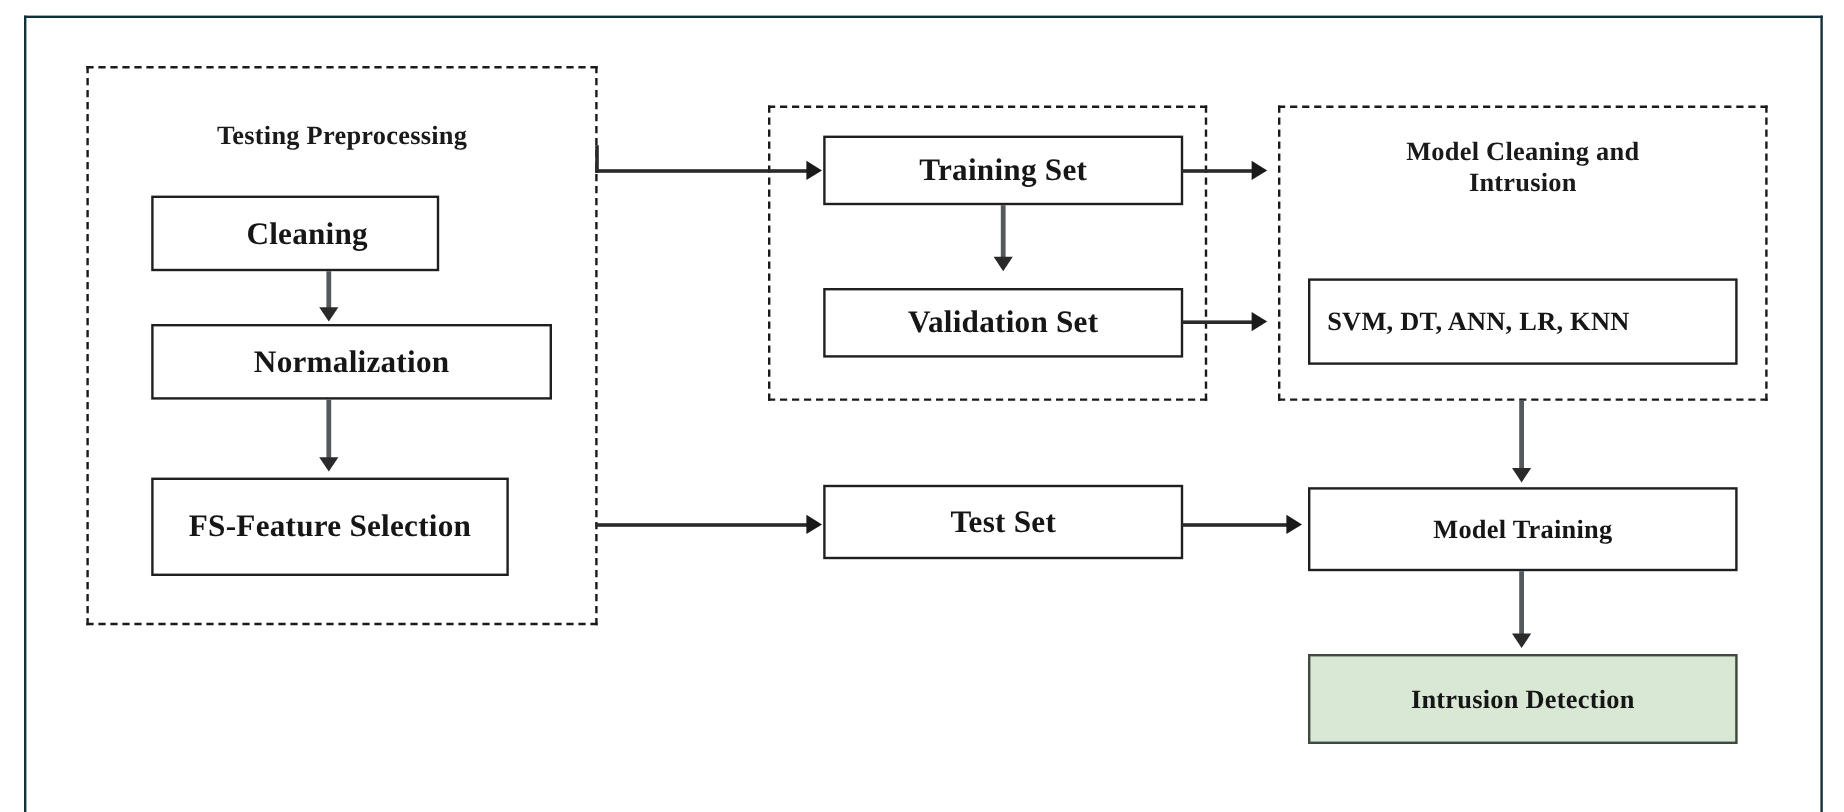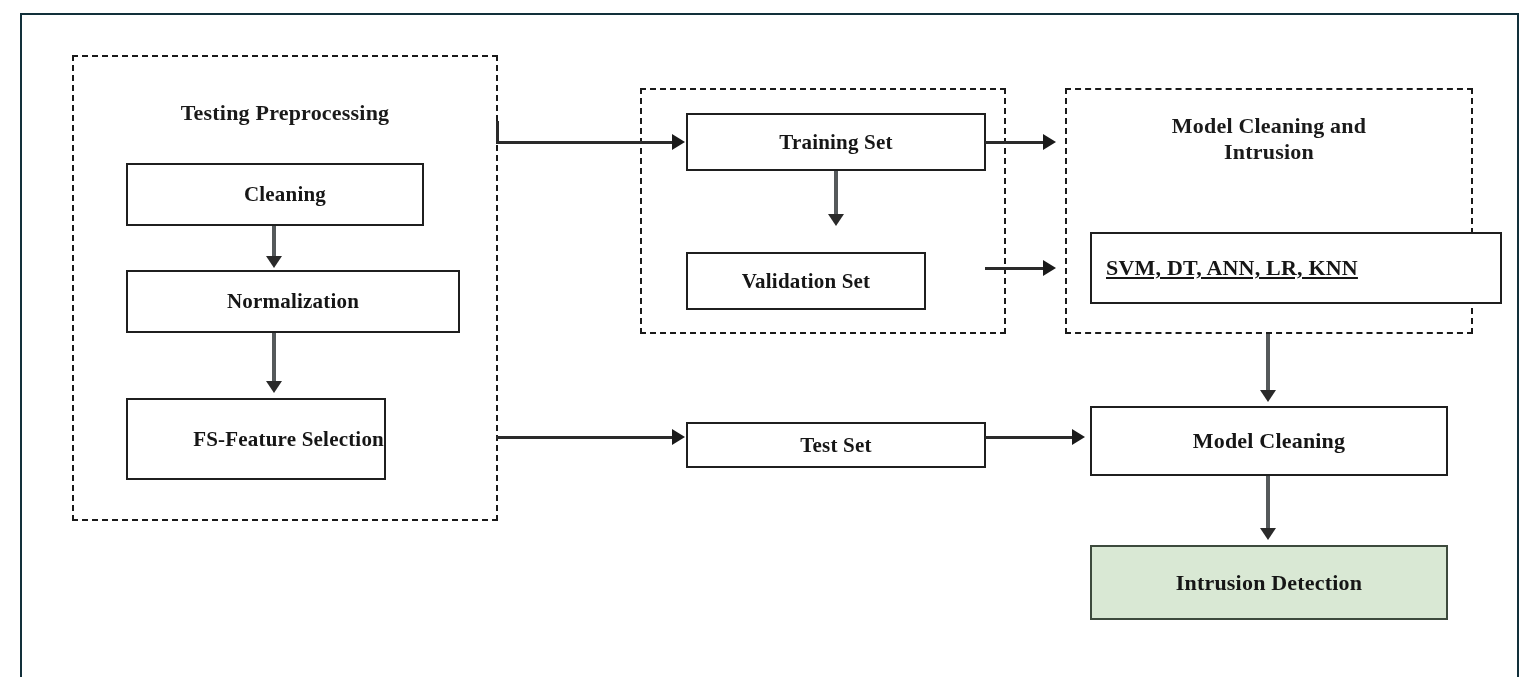--- a/index.html
+++ b/index.html
@@ -78,100 +78,100 @@
   .arrow-down {
     border-left: 8px solid transparent;
     border-right: 8px solid transparent;
     border-top: 12px solid #2a2a2a;
   }
   .arrow-right {
     border-top: 8px solid transparent;
     border-bottom: 8px solid transparent;
     border-left: 13px solid #1a1a1a;
   }
-  .t20 { font-size: 21px; }
+  .t20 { font-size: 26px; }
   .t21 { font-size: 22px; }
 </style>
 </head>
 <body>
 
 <div id="canvas">
 
   <div class="frame-line frame-top"></div>
   <div class="frame-line frame-left"></div>
   <div class="frame-line frame-right"></div>
 
   <div class="panel" style="left:72px; top:55px; width:426px; height:466px;"></div>
 
   <div class="panel-title t21" style="left:72px; top:100px; width:426px;">Testing Preprocessing</div>
 
-  <div class="node t20" style="left:126px; top:163px; width:298px; height:63px;padding-left:20px;">
+  <div class="node t20" style="left:126px; top:163px; width:240px; height:63px;padding-left:20px;">
     <span>Cleaning</span>
   </div>
 
   <div class="node t20" style="left:126px; top:270px; width:334px; height:63px;">
     <span>Normalization</span>
   </div>
 
-  <div class="node t20" style="left:126px; top:398px; width:260px; height:82px;justify-content:flex-end;">
+  <div class="node t20" style="left:126px; top:398px; width:298px; height:82px;">
     <span>FS-Feature Selection</span>
   </div>
 
   <div class="conn" style="left:272px; top:226px; width:4px; height:32px;"></div>
   <div class="arrow-head arrow-down" style="left:266px; top:256px;"></div>
 
   <div class="conn" style="left:272px; top:333px; width:4px; height:50px;"></div>
   <div class="arrow-head arrow-down" style="left:266px; top:381px;"></div>
 
   <div class="panel" style="left:640px; top:88px; width:366px; height:246px;"></div>
 
   <div class="node t20" style="left:686px; top:113px; width:300px; height:58px;">
     <span>Training Set</span>
   </div>
 
-  <div class="node t20" style="left:686px; top:252px; width:240px; height:58px;align-items:center;">
+  <div class="node t20" style="left:686px; top:240px; width:300px; height:58px;align-items:center;">
     <span>Validation Set</span>
   </div>
 
   <div class="conn" style="left:834px; top:171px; width:4px; height:45px;"></div>
   <div class="arrow-head arrow-down" style="left:828px; top:214px;"></div>
 
   <div class="conn dark" style="left:496px; top:121px; width:3px; height:23px;"></div>
   <div class="conn dark" style="left:496px; top:141px; width:178px; height:3px;"></div>
   <div class="arrow-head arrow-right" style="left:672px; top:134px;"></div>
 
   <div class="conn dark" style="left:496px; top:436px; width:178px; height:3px;"></div>
   <div class="arrow-head arrow-right" style="left:672px; top:429px;"></div>
 
   <div class="panel" style="left:1065px; top:88px; width:408px; height:246px;"></div>
 
   <div class="panel-title t21" style="left:1065px; top:113px; width:408px;">
     <div>Model Cleaning and</div>
     <div>Intrusion</div>
   </div>
 
-  <div class="node t21 left-align" style="left:1090px; top:232px; width:412px; height:72px;text-decoration:underline;">
+  <div class="node t21 left-align" style="left:1090px; top:232px; width:358px; height:72px;">
     <span>SVM, DT, ANN, LR, KNN</span>
   </div>
 
   <div class="conn dark" style="left:985px; top:141px; width:60px; height:3px;"></div>
   <div class="arrow-head arrow-right" style="left:1043px; top:134px;"></div>
 
   <div class="conn dark" style="left:985px; top:267px; width:60px; height:3px;"></div>
   <div class="arrow-head arrow-right" style="left:1043px; top:260px;"></div>
 
   <div class="conn" style="left:1266px; top:334px; width:4px; height:58px;"></div>
   <div class="arrow-head arrow-down" style="left:1260px; top:390px;"></div>
 
-  <div class="node t20" style="left:686px; top:422px; width:300px; height:46px;">
+  <div class="node t20" style="left:686px; top:404px; width:300px; height:62px;">
     <span>Test Set</span>
   </div>
 
   <div class="node t21" style="left:1090px; top:406px; width:358px; height:70px;">
-    <span>Model Cleaning</span>
+    <span>Model Training</span>
   </div>
 
   <div class="node terminal t21" style="left:1090px; top:545px; width:358px; height:75px;align-items:center;">
     <span>Intrusion Detection</span>
   </div>
 
   <div class="conn dark" style="left:985px; top:436px; width:88px; height:3px;"></div>
   <div class="arrow-head arrow-right" style="left:1072px; top:429px;"></div>
 
   <div class="conn" style="left:1266px; top:476px; width:4px; height:54px;"></div>

